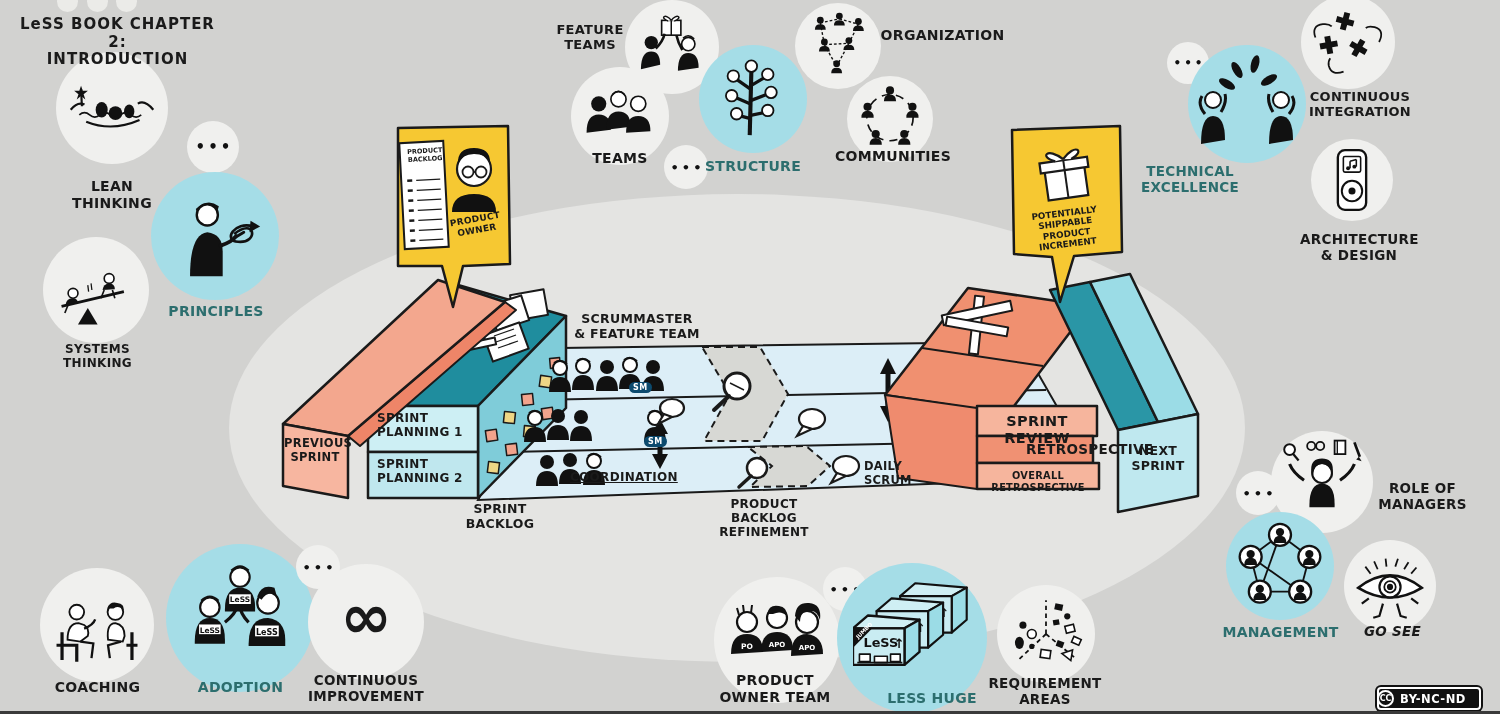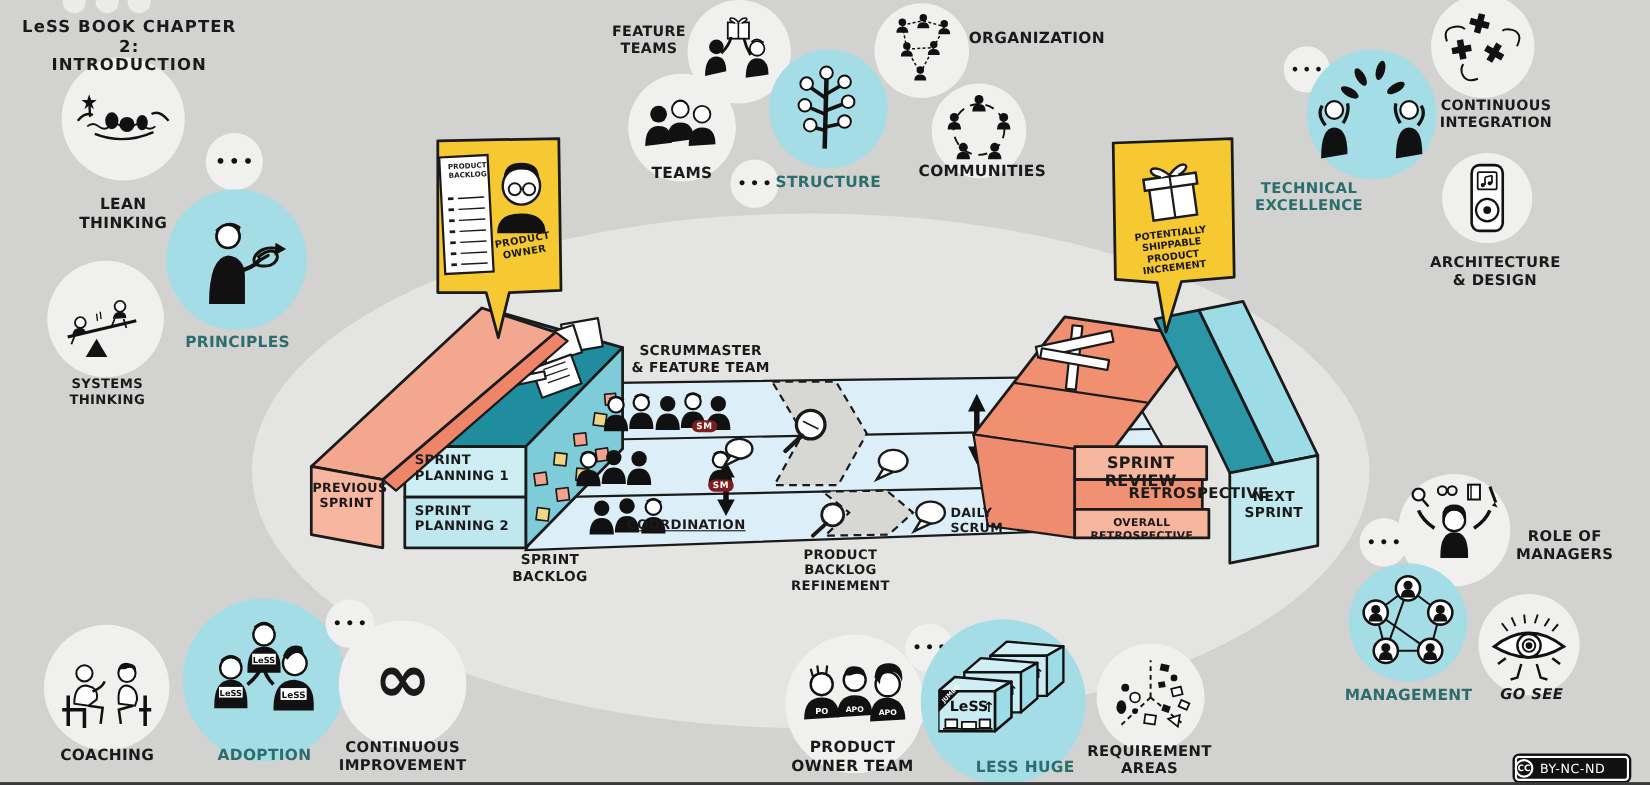--- a/index.html
+++ b/index.html
@@ -8,31 +8,31 @@
   .scene{position:absolute;left:0;top:0;z-index:1;}
   .circle{position:absolute;border-radius:50%;background:#f0f0ee;display:flex;align-items:center;justify-content:center;z-index:2;}
   .circle.accent{background:#a5dde7;}
   .tdot{position:absolute;border-radius:50%;background:#ebebe8;width:21px;height:21px;z-index:2;}
   .dots{position:absolute;border-radius:50%;background:#f0f0ee;display:flex;align-items:center;justify-content:center;
         font-weight:700;font-size:15px;letter-spacing:3px;color:#111;z-index:2;padding-left:3px;box-sizing:border-box;}
   .lbl{position:absolute;font-weight:700;text-align:center;white-space:pre-line;line-height:1.18;
        letter-spacing:.3px;z-index:3;color:#1a1a1a;}
   .accent-t{color:#2c6e6e;}
   .left{text-align:left;}
-  .sm{position:absolute;background:#7f1d1d;color:#fff;font-size:8px;font-weight:700;border-radius:9px;
+  .sm{position:absolute;background:#0c4a6e;color:#fff;font-size:8px;font-weight:700;border-radius:9px;
       padding:1px 4px;z-index:4;letter-spacing:.5px;}
   .rot-m3{transform:rotate(-3deg);}
   .rot-m7{transform:rotate(-7deg);}
   .rot-m10{transform:rotate(-10deg);}
   .license{position:absolute;left:1377px;top:687px;width:104px;height:23px;background:#111;border-radius:4px;
            box-shadow:0 0 0 2px #111, inset 0 0 0 2px #fff;display:flex;align-items:center;justify-content:flex-start;
            gap:6px;z-index:5;}
   .license .cc{border:2px solid #fff;border-radius:50%;color:#fff;font-size:8px;font-weight:700;
                width:13px;height:13px;display:flex;align-items:center;justify-content:center;}
-  .license .cl{color:#fff;font-size:11.5px;font-weight:400;letter-spacing:.5px;}
+  .license .cl{color:#fff;font-size:11.5px;font-weight:700;letter-spacing:.5px;}
   .bottom-line{position:absolute;left:0;top:711px;width:1500px;height:3px;background:#3a3a3a;z-index:6;}
   .inf{font-size:62px;font-weight:800;line-height:1;padding-bottom:10px;}
   svg text{font-family:"DejaVu Sans",sans-serif;font-weight:700;}
 </style>
 </head>
 <body>
 
 <div class="stage">
 
   <svg class="scene" width="1500" height="714" viewBox="0 0 1500 714">

